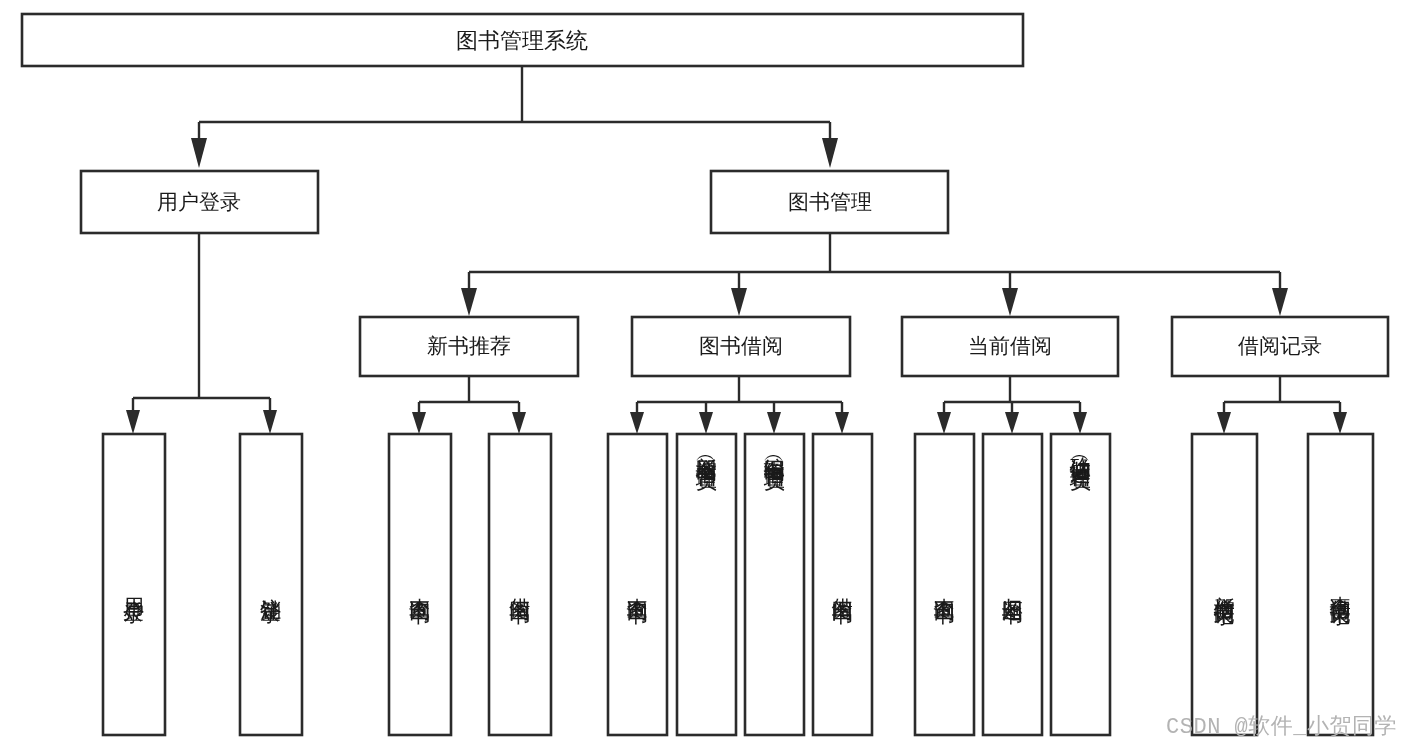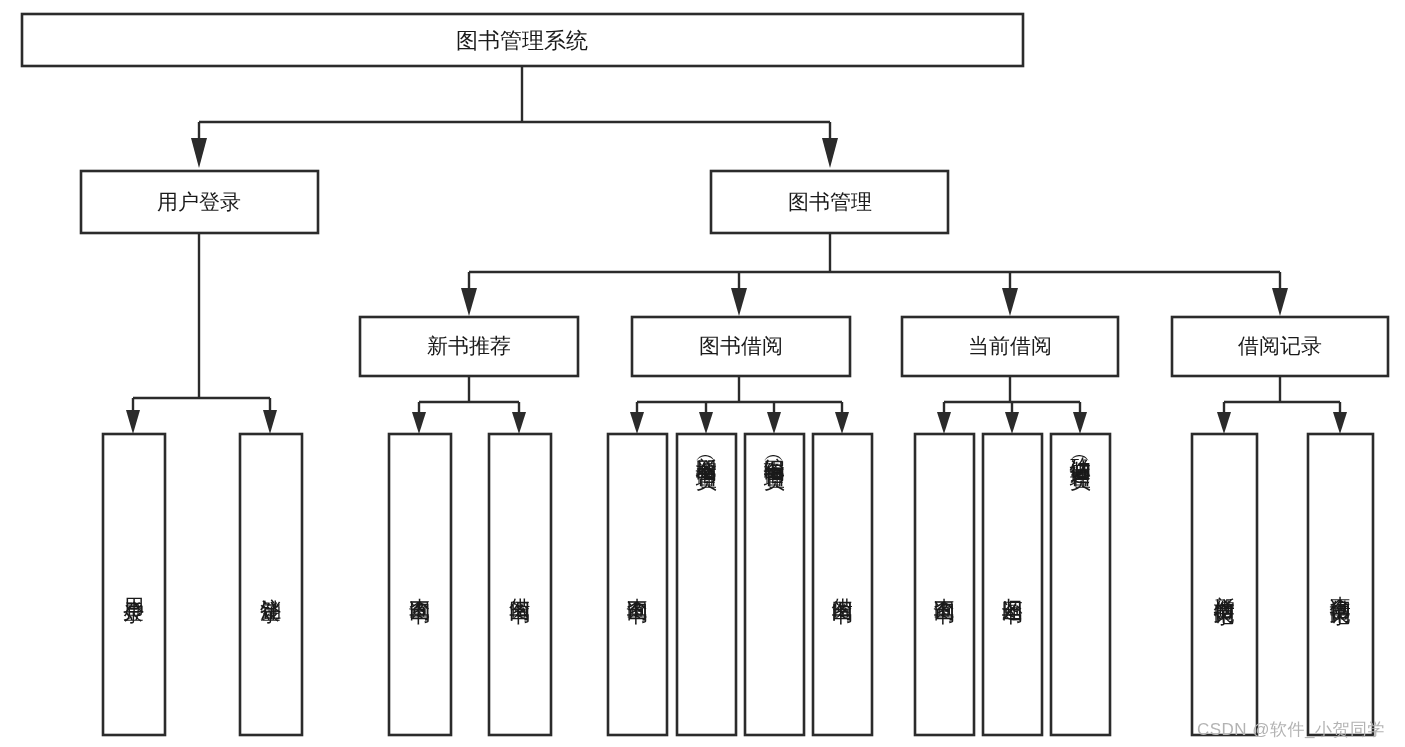--- a/index.html
+++ b/index.html
@@ -66,24 +66,24 @@
     text-orientation: upright;
     font-family: "Liberation Sans", "DejaVu Sans", sans-serif;
     font-size: 21px;
     line-height: 1.12;
     letter-spacing: 2px;
     color: #1a1a1a;
     white-space: nowrap;
   }
   .watermark {
     position: absolute;
-    right: 20px;
+    right: 8px;
     bottom: 6px;
-    font-family: Liberation Sans, sans-serif;
-    font-size: 17px;
+    font-family: Liberation Mono, monospace;
+    font-size: 22px;
     color: #b3b3b3;
     letter-spacing: 0.5px;
     user-select: none;
   }
 </style>
 </head>
 <body>
 
 <div id="diagram-root">
 

